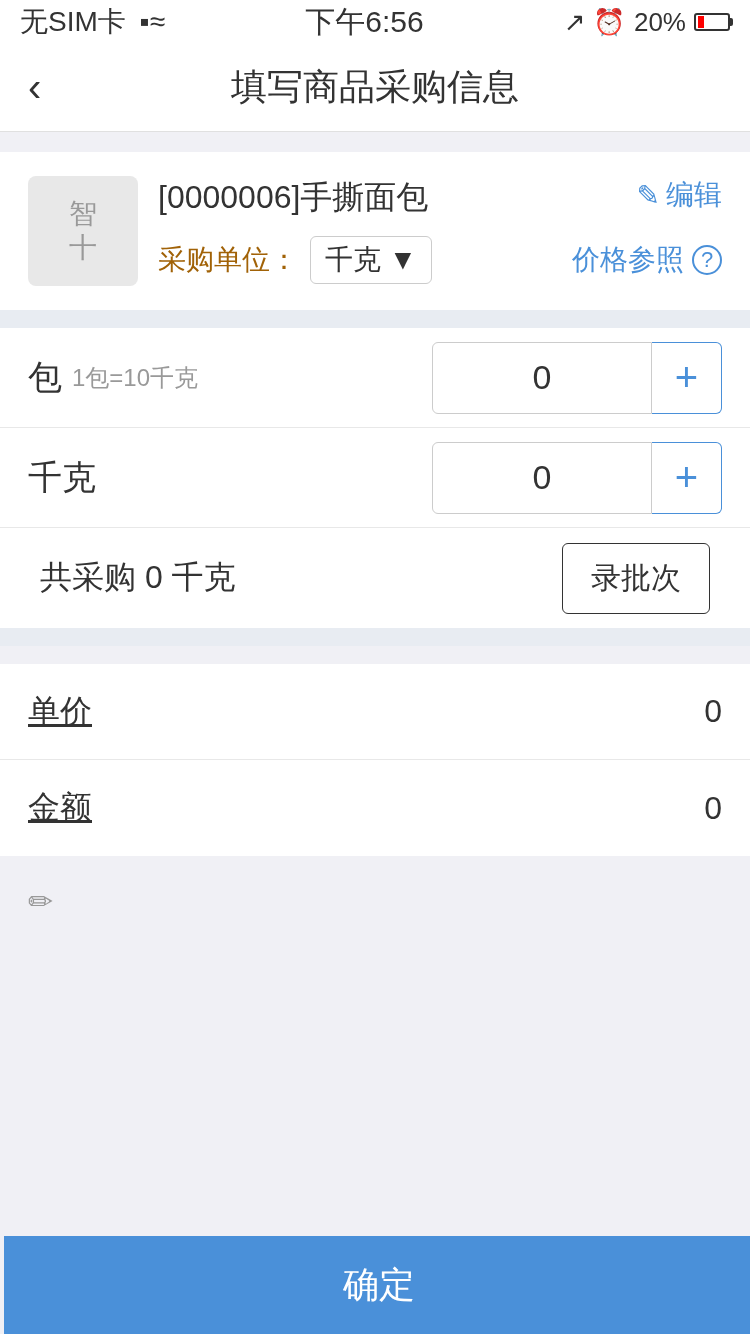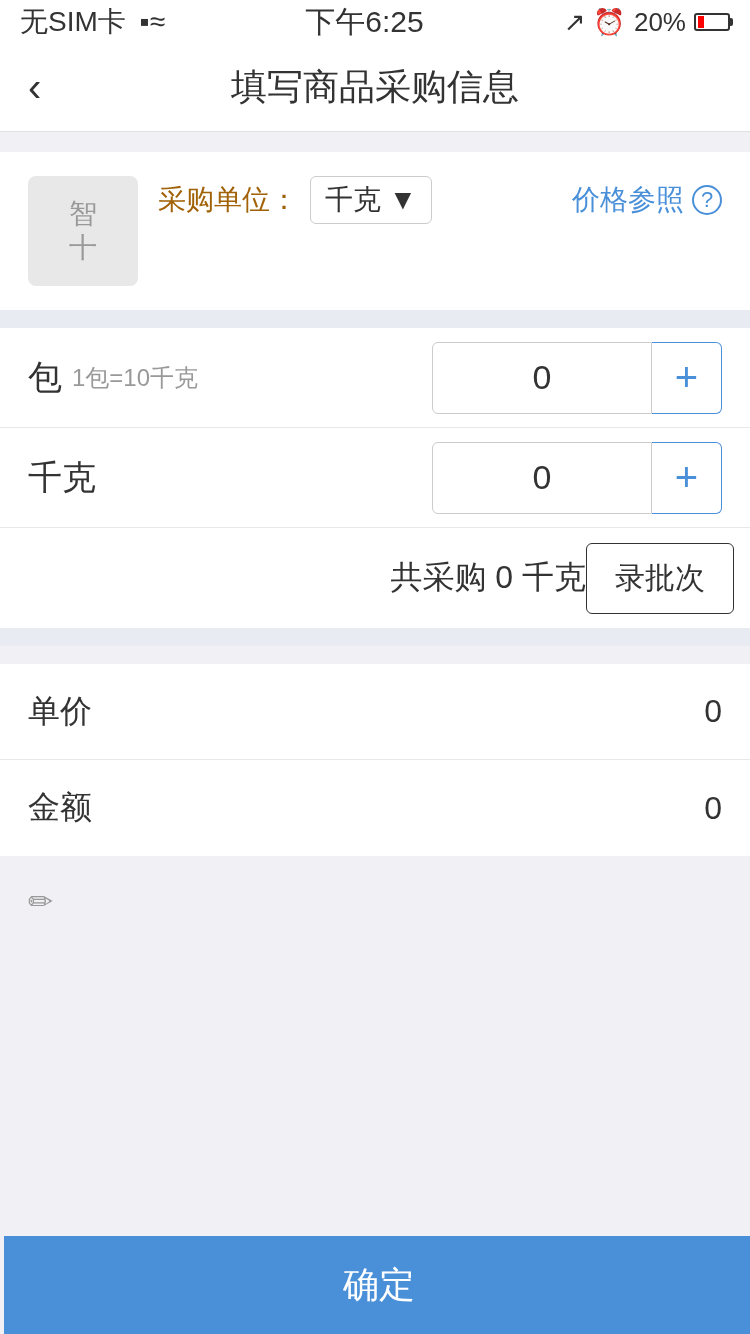--- a/index.html
+++ b/index.html
@@ -195,22 +195,22 @@
       align-items: center;
       justify-content: center;
       cursor: pointer;
     }
 
     
     .summary-row {
       background: #fff;
       display: flex;
       align-items: center;
-      justify-content: flex-end;
-      padding: 0 16px;
+      justify-content: space-between;
+      padding: 0 40px;
       height: 100px;
     }
     .summary-text { font-size: 32px; color: #333; }
     .batch-btn {
       border: 1px solid #333;
       border-radius: 6px;
       padding: 14px 28px;
       font-size: 30px;
       color: #333;
       background: #fff;
@@ -220,21 +220,21 @@
     
     .info-section { background: #fff; margin-top: 18px; }
     .info-row {
       display: flex;
       align-items: center;
       justify-content: space-between;
       padding: 0 28px;
       height: 96px;
       border-bottom: 1px solid #e8e8e8;
     }
-    .info-label { font-size: 32px; color: #333; }
+    .info-label { font-size: 32px; color: #333; text-decoration: underline; }
     .info-value { font-size: 32px; color: #333; }
 
     
     .remark-row {
       background: #f0f0f5;
       padding: 28px;
       display: flex;
       align-items: center;
       gap: 14px;
       min-height: 90px;
@@ -269,21 +269,21 @@
     .wifi-icon { font-size: 28px; }
   </style>
 </head>
 <body>
 
 <div class="status-bar">
   <div class="status-left">
     <span>无SIM卡</span>
     <span class="wifi-icon">▪≈</span>
   </div>
-  <div class="status-center">下午6:25</div>
+  <div class="status-center">下午6:56</div>
   <div class="status-right">
     <span>↗</span>
     <span>⏰</span>
     <span>20%</span>
     <span class="battery-icon">
       <span class="battery-fill"></span>
       <span class="battery-tip"></span>
     </span>
   </div>
 </div>
@@ -294,20 +294,27 @@
 </div>
 
 <div class="product-card">
   <div class="product-image">
     <div class="product-logo">
       <div>智</div>
       <div>十</div>
     </div>
   </div>
   <div class="product-info">
+    <div class="product-name-row">
+      <span class="product-name">[0000006]手撕面包</span>
+      <span class="edit-btn">
+        <span>✎</span>
+        <span>编辑</span>
+      </span>
+    </div>
     <div class="unit-row">
       <div style="display:flex;align-items:center;">
         <span class="unit-label">采购单位：</span>
         <div class="unit-select">
           <span>千克</span>
           <span>▼</span>
         </div>
       </div>
       <div class="price-ref">
         <span>价格参照</span>

